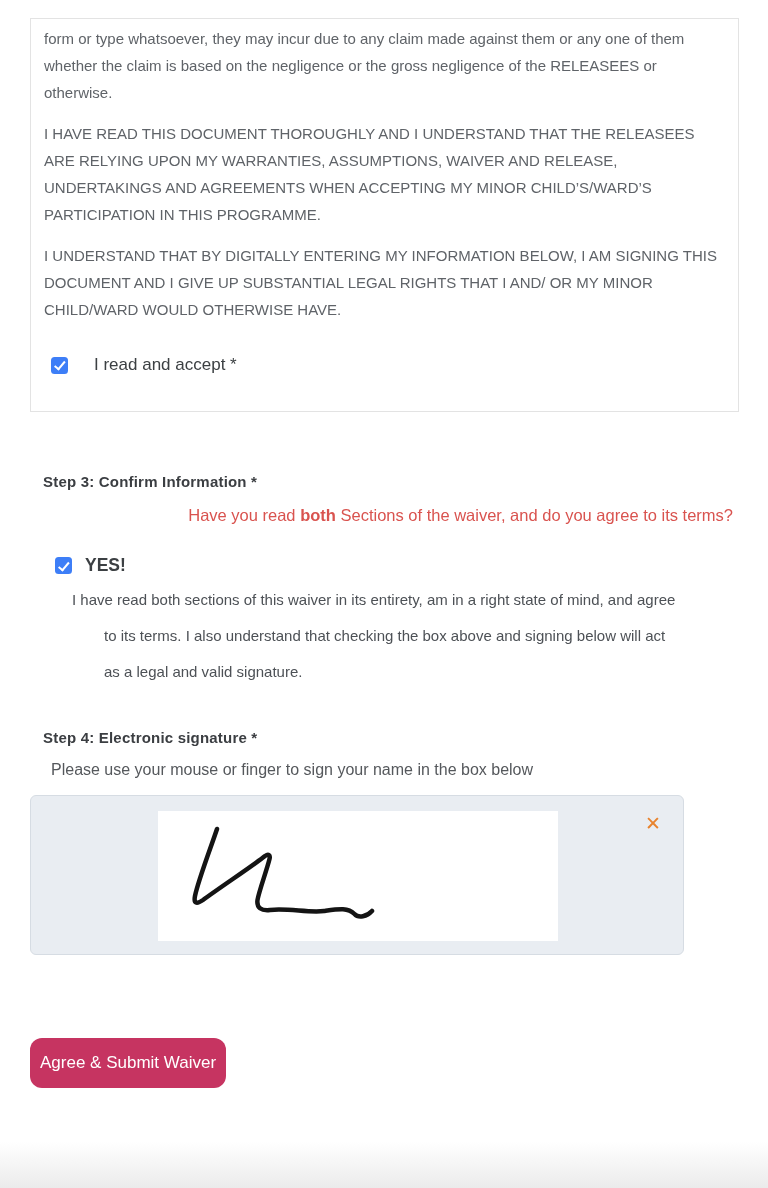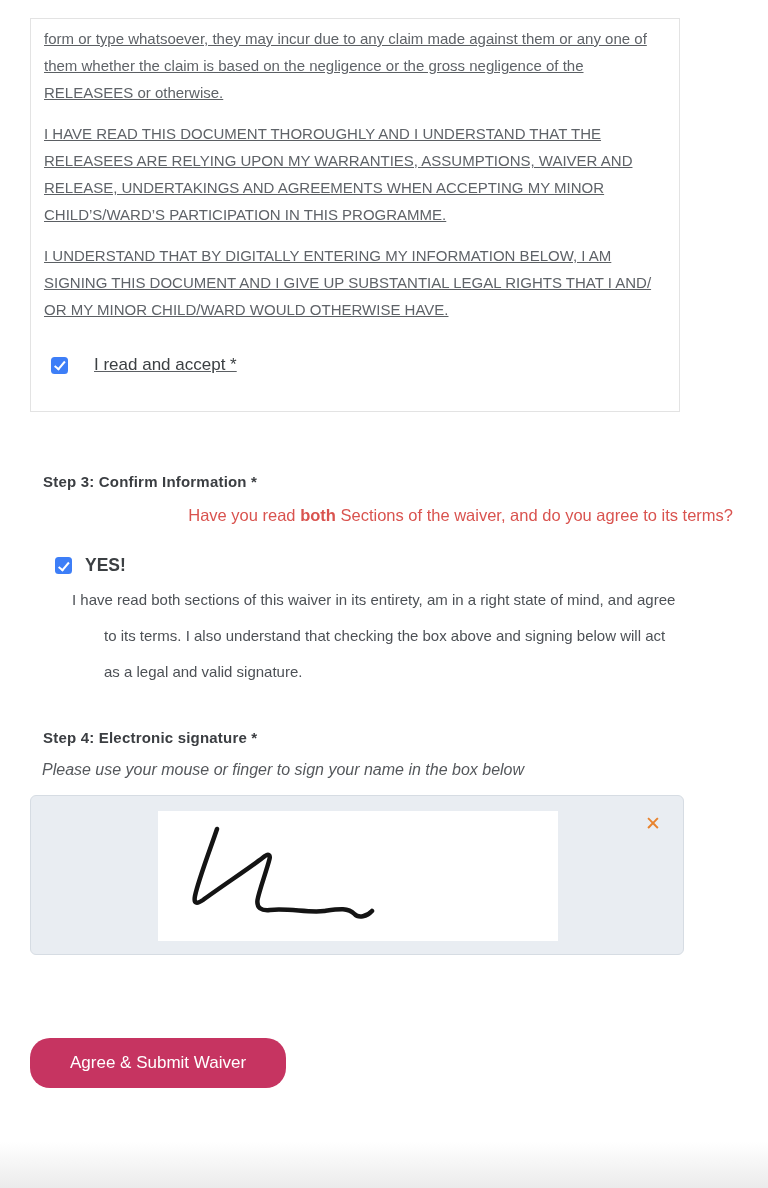--- a/index.html
+++ b/index.html
@@ -5,22 +5,22 @@
   * { margin:0; padding:0; box-sizing:border-box; }
   html,body { background:#ffffff; }
   body { font-family:"Liberation Sans","DejaVu Sans",sans-serif; color:#5b5f63; }
   .page { position:relative; width:768px; height:1188px; margin:0 auto; background:#fff; overflow:hidden; }
   .bottom-fade { position:absolute; left:0; bottom:0; width:100%; height:46px;
     background:linear-gradient(to bottom, rgba(236,236,236,0), #ebebeb); pointer-events:none; }
 
   .content { position:relative; padding-left:30px; padding-right:35px; }
 
   
-  .waiver-box { margin-top:18px; width:650px; height:394px; border:1px solid #e3e3e3;
-    background:#fff; padding:6px 14px 0 13px; overflow:hidden;text-decoration:underline; }
+  .waiver-box { margin-top:18px; width:709px; height:394px; border:1px solid #e3e3e3;
+    background:#fff; padding:6px 14px 0 13px; overflow:hidden; }
   .waiver-box p { font-size:15px; line-height:27px; color:#5f6368; margin:14px 0 0 0; }
   .waiver-box p:first-child { margin-top:0; }
 
   .cb-row { display:flex; align-items:center; gap:13px; }
   .accept-row { margin-top:32px; margin-left:7px;gap:26px; }
   .checkbox { flex:0 0 auto; width:17px; height:17px; background:#3d7ef7; border-radius:3.5px; position:relative; cursor:pointer; }
   .checkbox::after { content:""; position:absolute; left:5.5px; top:2.5px; width:4px; height:8.5px;
     border:solid #fff; border-width:0 2px 2px 0; transform:rotate(40deg); }
   .cb-label { font-size:17px; color:#3c4043; cursor:pointer; }
 
@@ -31,31 +31,31 @@
   .step4-heading { margin-top:39px; }
 
   .confirm-question { margin-top:16px; margin-left:5px; font-size:16.5px; color:#d9534f;text-align:right; }
   .confirm-question b { font-weight:bold; }
 
   .yes-row { margin-top:30px; margin-left:25px;font-weight:bold; }
   .yes-row .cb-label { font-size:17.5px; }
   .confirm-desc { margin-top:6px; margin-left:74px; margin-right:50px;
     text-indent:-32px; font-size:15px; line-height:36px; color:#4d5156; }
 
-  .sign-instruction { margin-top:15px; margin-left:12px; font-size:16px; color:#55585c;font-style:italic; }
+  .sign-instruction { margin-top:15px; margin-left:21px; font-size:16px; color:#55585c; }
 
   .sign-area { position:relative; margin-top:16px; width:654px; height:160px;
     background:#e9edf2; border:1px solid #d6dce3; border-radius:6px; }
   .sign-canvas { position:absolute; left:127px; top:15px; width:400px; height:130px; background:#ffffff; cursor:crosshair; }
   .sign-clear { position:absolute; top:18px; right:22px; font-size:19px; font-weight:bold;
     color:#e8832e; line-height:1; cursor:pointer; font-family:"DejaVu Sans",sans-serif; }
 
   .submit-btn { display:inline-block; margin-top:83px; margin-left:0;
-    background:#c63461; color:#ffffff; border:none; border-radius:20px;
-    padding:15px 40px; font-size:17px; font-family:"Liberation Sans","DejaVu Sans",sans-serif;
+    background:#c63461; color:#ffffff; border:none; border-radius:12px;
+    padding:15px 10px; font-size:17px; font-family:"Liberation Sans","DejaVu Sans",sans-serif;
     cursor:pointer; }
 </style>
 </head>
 <body>
 
 <div class="page">
   <div class="content">
 
     <div class="waiver-box">
       <p>form or type whatsoever, they may incur due to any claim made against them or any one of them whether the claim is based on the negligence or the gross negligence of the RELEASEES or otherwise.</p>

